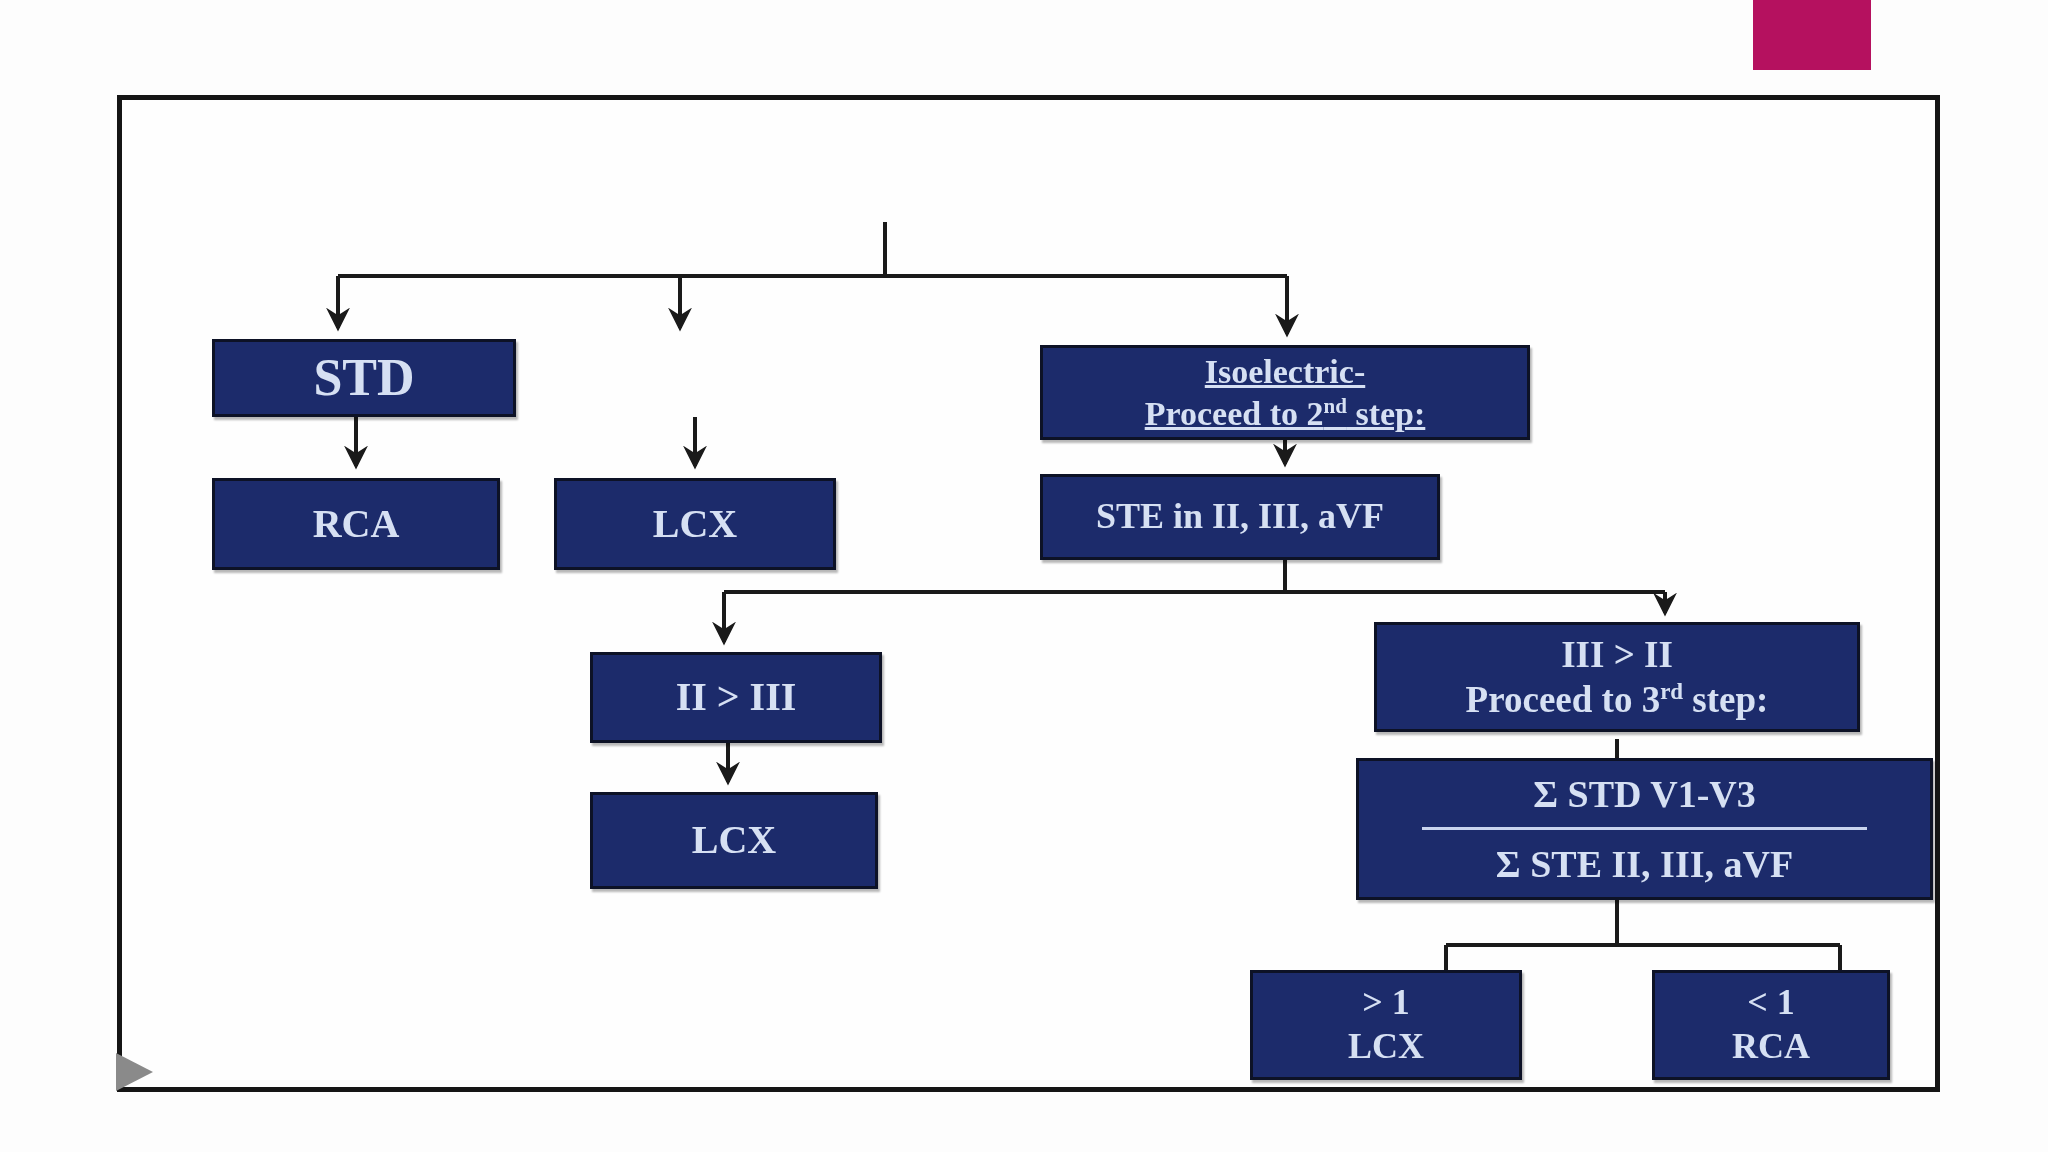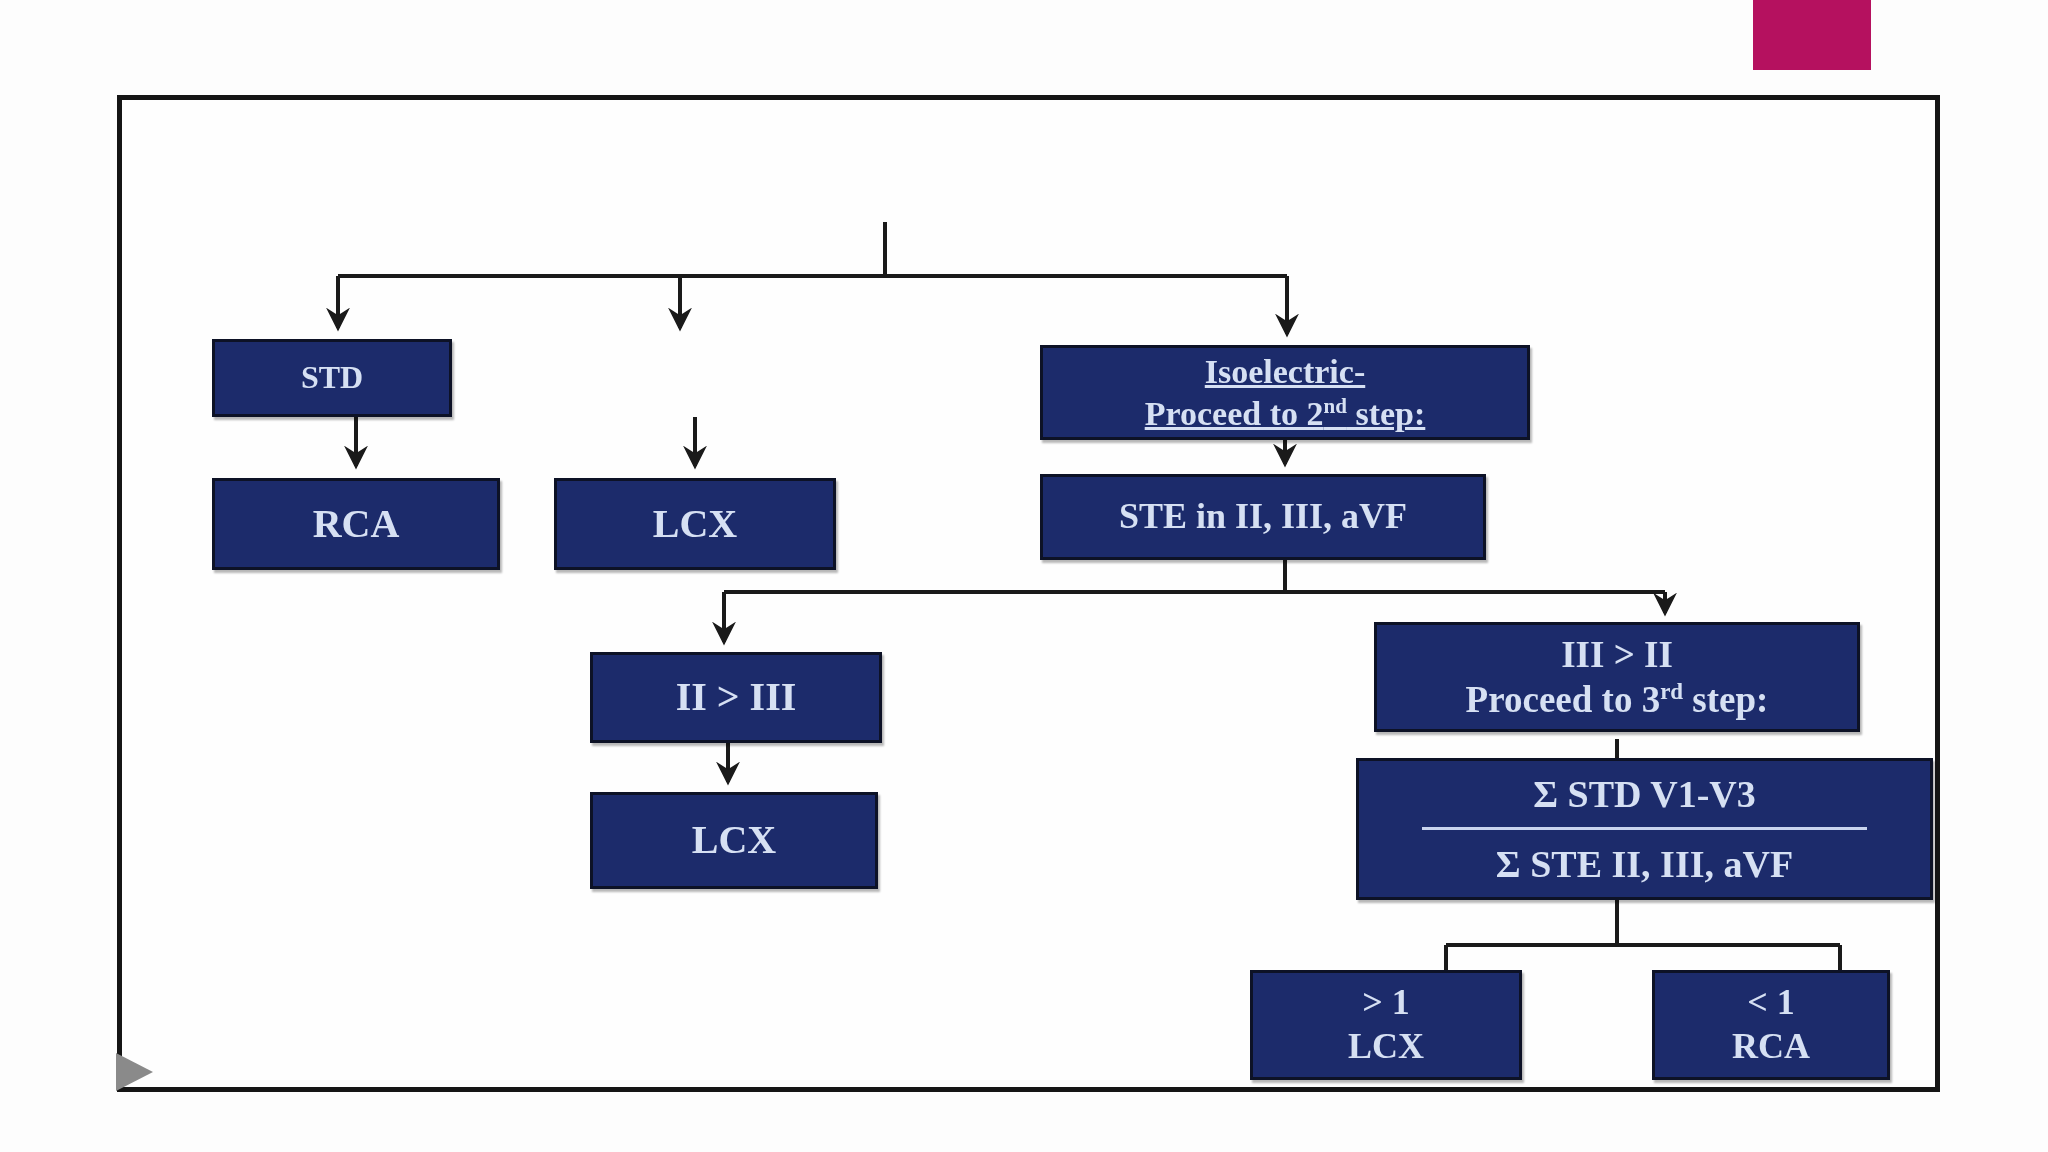--- a/index.html
+++ b/index.html
@@ -51,26 +51,26 @@
     display: flex;
     flex-direction: column;
     align-items: center;
     justify-content: center;
     text-align: center;
     box-shadow: 2px 3px 2px rgba(0,0,0,0.28);
     line-height: 1.22;
   }
   .node sup { font-size: 0.62em; line-height: 0; }
   .n-first-step   { left: 483px;  top: 127px; width: 804px; height: 95px;  font-size: 36px; }
-  .n-std          { left: 212px;  top: 339px; width: 240px; height: 78px;  font-size: 32px; }
+  .n-std          { left: 212px;  top: 339px; width: 304px; height: 78px;  font-size: 52px; }
   .n-ste          { left: 554px;  top: 339px; width: 282px; height: 78px;  font-size: 40px; }
   .n-isoelectric  { left: 1040px; top: 345px; width: 490px; height: 95px;  font-size: 34px; text-decoration: underline; }
   .n-rca          { left: 212px;  top: 478px; width: 288px; height: 92px;  font-size: 40px; }
   .n-lcx          { left: 554px;  top: 478px; width: 282px; height: 92px;  font-size: 40px; }
-  .n-ste-inferior { left: 1040px; top: 474px; width: 446px; height: 86px;  font-size: 36px; }
+  .n-ste-inferior { left: 1040px; top: 474px; width: 400px; height: 86px;  font-size: 36px; }
   .n-ii-gt-iii    { left: 590px;  top: 652px; width: 292px; height: 91px;  font-size: 40px; }
   .n-iii-gt-ii    { left: 1374px; top: 622px; width: 486px; height: 110px; font-size: 37px; }
   .n-lcx2         { left: 590px;  top: 792px; width: 288px; height: 97px;  font-size: 40px; }
   .n-ratio        { left: 1328px; top: 758px; width: 577px; height: 142px; font-size: 38px; margin-left: 28px; }
   .n-gt1-lcx      { left: 1250px; top: 970px; width: 272px; height: 110px; font-size: 36px; }
   .n-lt1-rca      { left: 1652px; top: 970px; width: 238px; height: 110px; font-size: 36px; }
   .ratio-divider {
     width: 78%;
     height: 0;
     border-top: 3px solid #c9d4ee;

